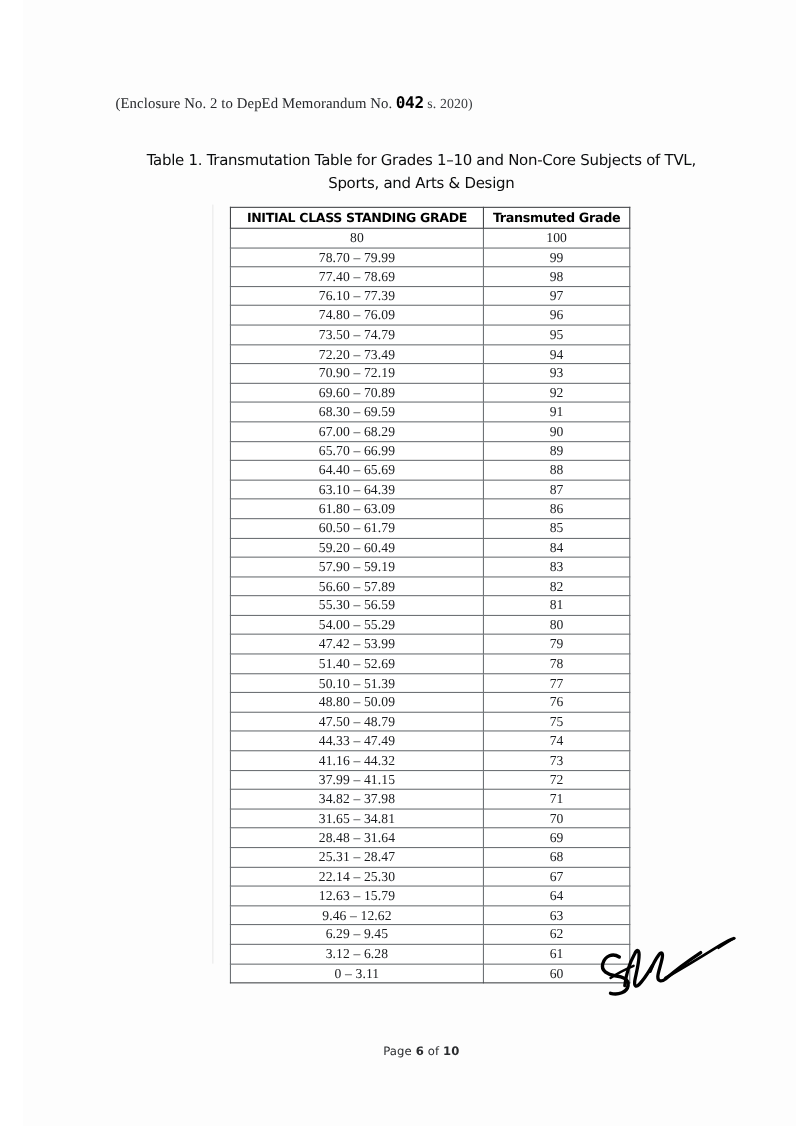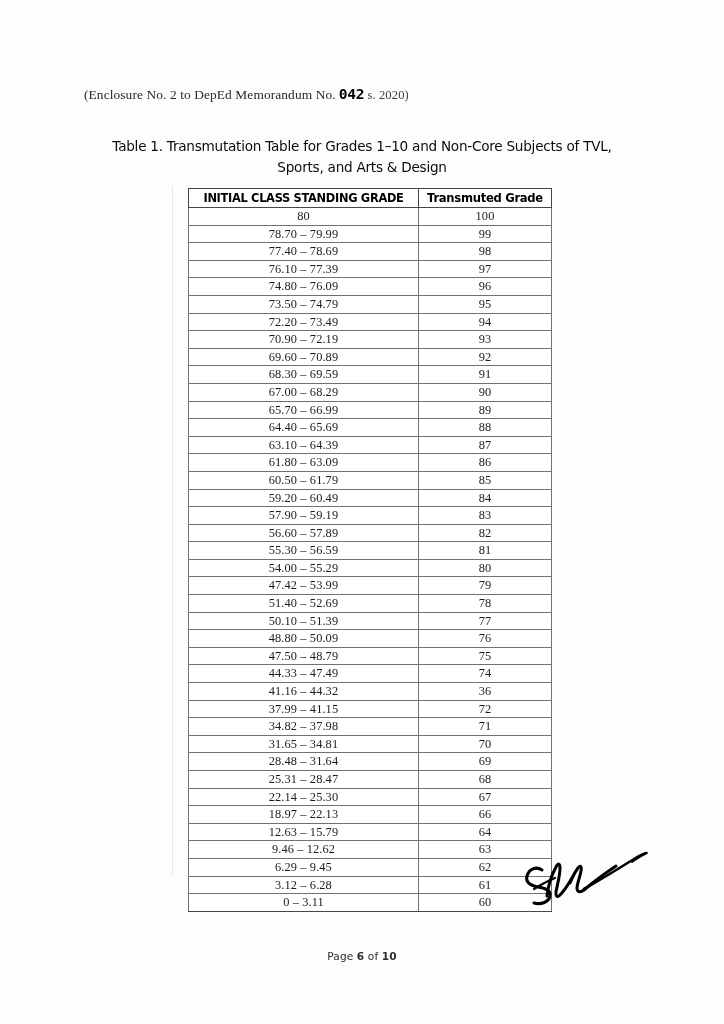--- a/index.html
+++ b/index.html
@@ -15,20 +15,21 @@
     color: #15171a;
     position: relative;
     overflow: hidden;
   }
 
   
   .page {
     position: absolute;
     inset: 0;
     background: #fdfdfd;
+    margin-left: 21px;
   }
 
   
   .enclosure-line {
     position: absolute;
     left: 84px;
     top: 85px;
     font-family: "Liberation Serif", serif;
     font-size: 13.4px;
     letter-spacing: 0.1px;
@@ -271,21 +272,21 @@
         <tr>
           <td class="cell-range">47.50 – 48.79</td>
           <td class="cell-grade">75</td>
         </tr>
         <tr>
           <td class="cell-range">44.33 – 47.49</td>
           <td class="cell-grade">74</td>
         </tr>
         <tr>
           <td class="cell-range">41.16 – 44.32</td>
-          <td class="cell-grade">36</td>
+          <td class="cell-grade">73</td>
         </tr>
         <tr>
           <td class="cell-range">37.99 – 41.15</td>
           <td class="cell-grade">72</td>
         </tr>
         <tr>
           <td class="cell-range">34.82 – 37.98</td>
           <td class="cell-grade">71</td>
         </tr>
         <tr>
@@ -296,24 +297,20 @@
           <td class="cell-range">28.48 – 31.64</td>
           <td class="cell-grade">69</td>
         </tr>
         <tr>
           <td class="cell-range">25.31 – 28.47</td>
           <td class="cell-grade">68</td>
         </tr>
         <tr>
           <td class="cell-range">22.14 – 25.30</td>
           <td class="cell-grade">67</td>
-        </tr>
-        <tr>
-          <td class="cell-range">18.97 – 22.13</td>
-          <td class="cell-grade">66</td>
         </tr>
         <tr>
           <td class="cell-range">12.63 – 15.79</td>
           <td class="cell-grade">64</td>
         </tr>
         <tr>
           <td class="cell-range">9.46 – 12.62</td>
           <td class="cell-grade">63</td>
         </tr>
         <tr>

